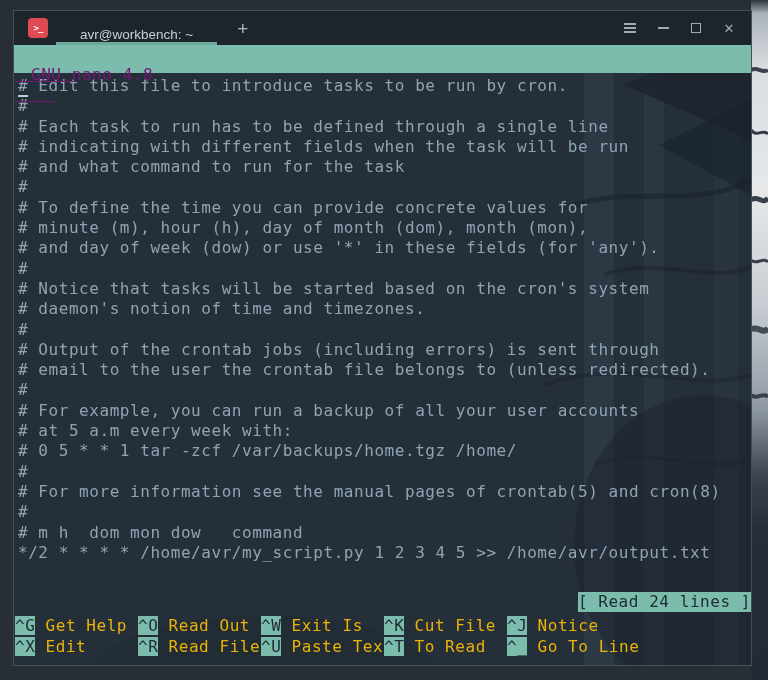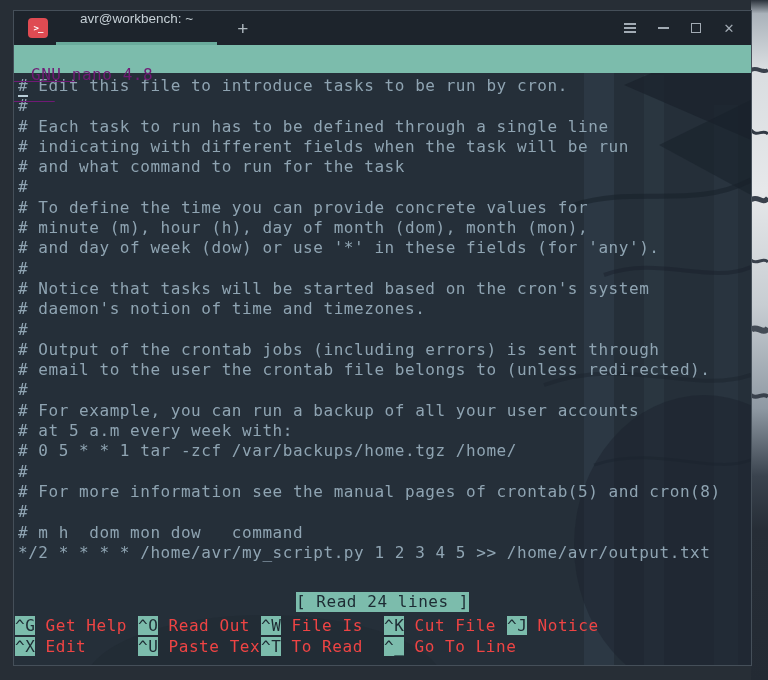--- a/index.html
+++ b/index.html
@@ -24,21 +24,21 @@
   .titlebar {
     height:34px; background:#1d242c; display:flex; align-items:center;
     padding-left:14px; flex:0 0 auto; position:relative; z-index:3;
   }
   .app-icon {
     width:20px; height:20px; border-radius:4px; background:var(--icon-red,#df4b52);
     color:#fff; font-family:"DejaVu Sans Mono",monospace; font-size:9px; font-weight:bold;
     display:flex; align-items:center; justify-content:center; letter-spacing:-1px;
   }
   .tab {
-    height:34px; margin-left:8px; padding:0 24px; display:flex; align-items:flex-start;
+    height:34px; margin-left:8px; padding:0 24px; display:flex; align-items:flex-end;
     border-bottom:3px solid #6aab9c; color:#c6d0d6; font-size:13.5px; cursor:default;
   }
   .new-tab { margin-left:14px; color:#aeb7be; font-size:19px; line-height:19px; padding:0 6px; }
   .tb-spacer { flex:1; }
   .win-controls { display:flex; align-items:center; gap:17px; margin-right:14px; }
   .wc { width:16px; height:16px; display:flex; align-items:center; justify-content:center; color:#a2abb4; }
   .wc-menu span { display:block; width:12px; height:1.6px; background:#a2abb4; box-shadow:0 4px 0 #a2abb4, 0 -4px 0 #a2abb4; }
   .wc-min span { display:block; width:11px; height:1.6px; background:#a2abb4; }
   .wc-max span { display:block; width:10px; height:10px; border:1.6px solid #a2abb4; }
   .wc-close { font-size:13px; font-family:"DejaVu Sans",sans-serif; }
@@ -55,28 +55,28 @@
   .nano-header .version { position:absolute; left:17px; }
   .nano-header .path { position:absolute; left:256px; }
 
   .buffer {
     position:relative; z-index:1; flex:1; padding:3px 0 0 4px;
     color:#8fa4b2; white-space:pre; overflow:hidden;
   }
   .buffer .line { height:20.3px; line-height:20.3px; }
   .cursor { border-bottom:2px solid #b9cdd8; }
 
-  .status-row { position:relative; z-index:1; height:20px; text-align:center; margin-bottom:3px; flex:0 0 auto; }
+  .status-row { position:relative; z-index:1; height:20px; text-align:right; margin-bottom:3px; flex:0 0 auto; }
   .status-chip { display:inline-block; background:var(--accent,#7cbcac); color:#1d2b33; line-height:20px; white-space:pre; }
 
   .help-rows { position:relative; z-index:1; flex:0 0 auto; padding:0 0 8px 1px; }
   .help-row { display:grid; grid-template-columns:repeat(6,123px); height:21px; line-height:21px; }
   .sc-item { white-space:pre; overflow:visible; }
   .sc-key { background:var(--accent,#7cbcac); color:#1d2b33; }
-  .sc-label { color:#ef4444; }
+  .sc-label { color:#eab308; }
 </style>
 </head>
 <body>
 
 <div class="wallpaper-strip">
   <svg width="17" height="680" viewBox="0 0 17 680" preserveAspectRatio="none">
     <path d="M0,70 C6,66 12,74 17,70" stroke="#39414c" stroke-width="4" fill="none"></path>
     <path d="M0,130 C6,138 12,128 17,134" stroke="#323a45" stroke-width="3" fill="none"></path>
     <path d="M0,200 C7,194 11,206 17,198" stroke="#39414c" stroke-width="5" fill="none"></path>
     <path d="M0,260 C6,266 12,256 17,262" stroke="#39414c" stroke-width="3" fill="none"></path>
@@ -132,26 +132,27 @@
     <div class="buffer mono" id="buffer"><div class="line"><span class="cursor">#</span> Edit this file to introduce tasks to be run by cron.</div><div class="line">#</div><div class="line"># Each task to run has to be defined through a single line</div><div class="line"># indicating with different fields when the task will be run</div><div class="line"># and what command to run for the task</div><div class="line">#</div><div class="line"># To define the time you can provide concrete values for</div><div class="line"># minute (m), hour (h), day of month (dom), month (mon),</div><div class="line"># and day of week (dow) or use '*' in these fields (for 'any').</div><div class="line">#</div><div class="line"># Notice that tasks will be started based on the cron's system</div><div class="line"># daemon's notion of time and timezones.</div><div class="line">#</div><div class="line"># Output of the crontab jobs (including errors) is sent through</div><div class="line"># email to the user the crontab file belongs to (unless redirected).</div><div class="line">#</div><div class="line"># For example, you can run a backup of all your user accounts</div><div class="line"># at 5 a.m every week with:</div><div class="line"># 0 5 * * 1 tar -zcf /var/backups/home.tgz /home/</div><div class="line">#</div><div class="line"># For more information see the manual pages of crontab(5) and cron(8)</div><div class="line">#</div><div class="line"># m h  dom mon dow   command</div><div class="line">*/2 * * * * /home/avr/my_script.py 1 2 3 4 5 &gt;&gt; /home/avr/output.txt</div></div>
 
     <div class="status-row">
       <span class="status-chip mono">[ Read 24 lines ]</span>
     </div>
 
     <div class="help-rows mono" id="help">
         <div class="help-row">
           <div class="sc-item"><span class="sc-key">^G</span><span class="sc-label"> Get Help</span></div>
           <div class="sc-item"><span class="sc-key">^O</span><span class="sc-label"> Read Out</span></div>
-          <div class="sc-item"><span class="sc-key">^W</span><span class="sc-label"> File Is</span></div>
+          <div class="sc-item"><span class="sc-key">^W</span><span class="sc-label"> Exit Is</span></div>
           <div class="sc-item"><span class="sc-key">^K</span><span class="sc-label"> Cut File</span></div>
           <div class="sc-item"><span class="sc-key">^J</span><span class="sc-label"> Notice</span></div>
         </div>
         <div class="help-row">
           <div class="sc-item"><span class="sc-key">^X</span><span class="sc-label"> Edit</span></div>
+          <div class="sc-item"><span class="sc-key">^R</span><span class="sc-label"> Read File</span></div>
           <div class="sc-item"><span class="sc-key">^U</span><span class="sc-label"> Paste Text</span></div>
           <div class="sc-item"><span class="sc-key">^T</span><span class="sc-label"> To Read</span></div>
           <div class="sc-item"><span class="sc-key">^_</span><span class="sc-label"> Go To Line</span></div>
         </div>
       </div>
   </div>
 
 </div>
 
 </body></html>

